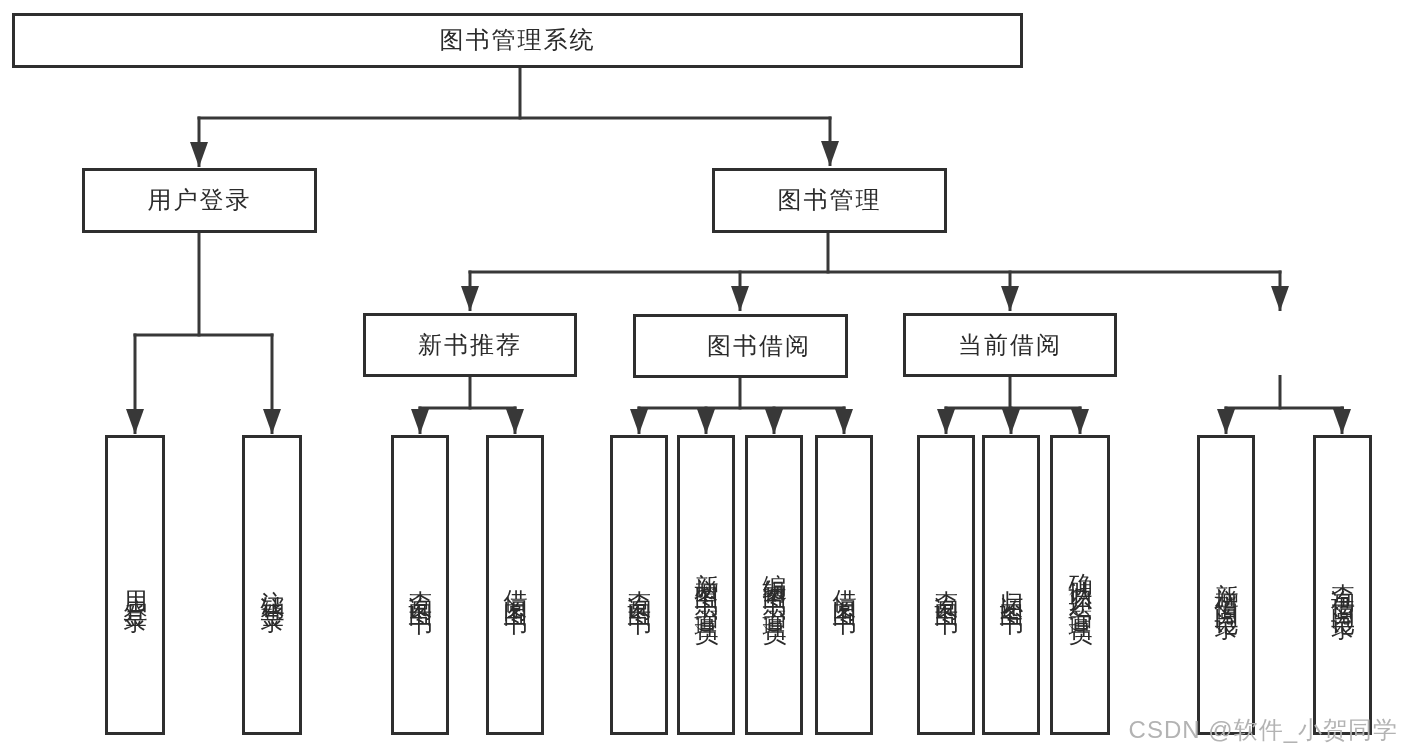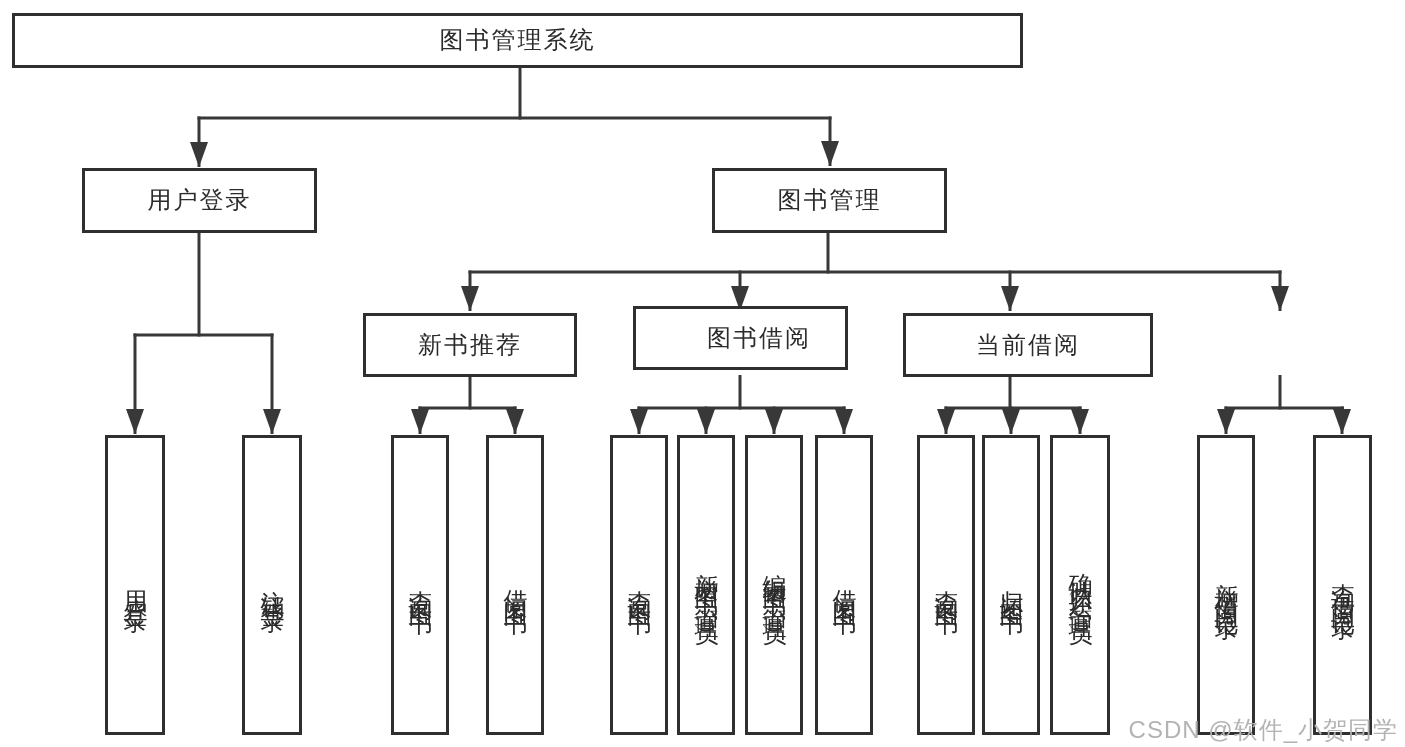--- a/index.html
+++ b/index.html
@@ -114,22 +114,22 @@
     <line class="edge" x1="1226" y1="406.5" x2="1226" y2="434" marker-end="url(#ah)"></line>
     <line class="edge" x1="1342" y1="406.5" x2="1342" y2="434" marker-end="url(#ah)"></line>
   </svg>
 
   <div class="node" style="left:12px; top:13px; width:1011px; height:55px;">图书管理系统</div>
 
   <div class="node" style="left:82px; top:168px; width:235px; height:65px;">用户登录</div>
   <div class="node" style="left:363px; top:313px; width:214px; height:64px;">新书推荐</div>
 
   <div class="node" style="left:712px; top:168px; width:235px; height:65px;">图书管理</div>
-  <div class="node" style="left:633px; top:306px; width:215px; height:64px;padding-left:37px;">图书借阅</div>
-  <div class="node" style="left:903px; top:313px; width:250px; height:64px;">当前借阅</div>
+  <div class="node" style="left:633px; top:314px; width:215px; height:64px;padding-left:37px;">图书借阅</div>
+  <div class="node" style="left:903px; top:313px; width:214px; height:64px;">当前借阅</div>
 
   <div class="node v" style="left:105px; top:435px; width:60px; height:300px;">用户登录</div>
   <div class="node v" style="left:242px; top:435px; width:60px; height:300px;">注销登录</div>
 
   <div class="node v" style="left:391px; top:435px; width:58px; height:300px;">查询图书</div>
   <div class="node v" style="left:486px; top:435px; width:58px; height:300px;">借阅图书</div>
 
   <div class="node v" style="left:610px; top:435px; width:58px; height:300px;">查询图书</div>
   <div class="node v" style="left:677px; top:435px; width:58px; height:300px;">新增图书（管理员）</div>
   <div class="node v" style="left:745px; top:435px; width:58px; height:300px;">编辑图书（管理员）</div>

